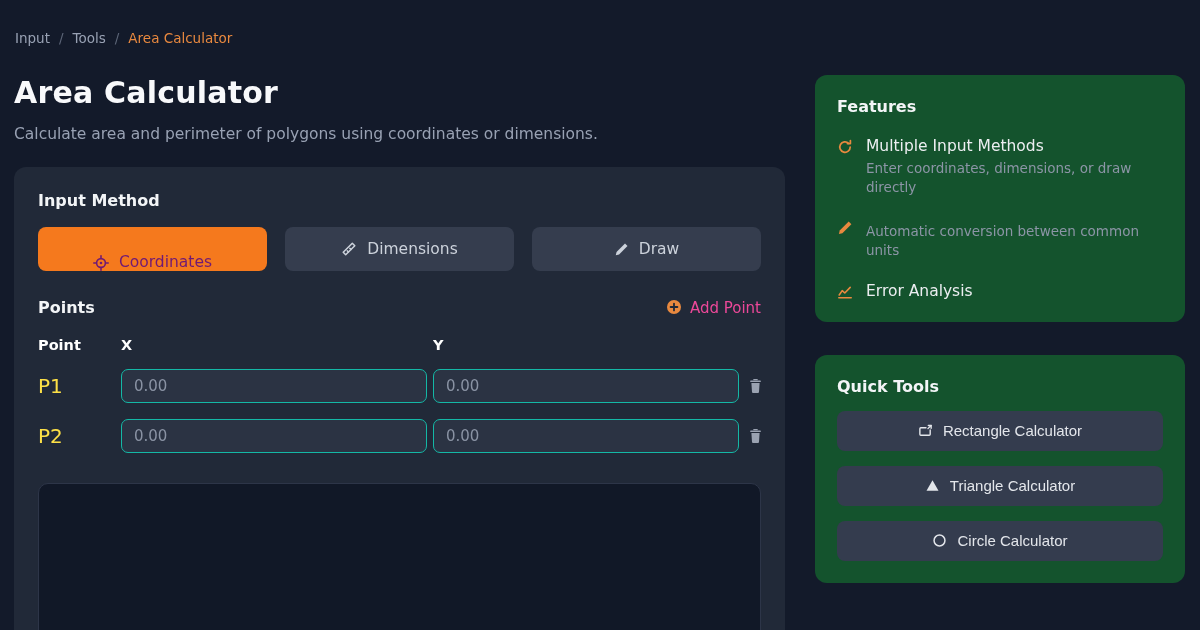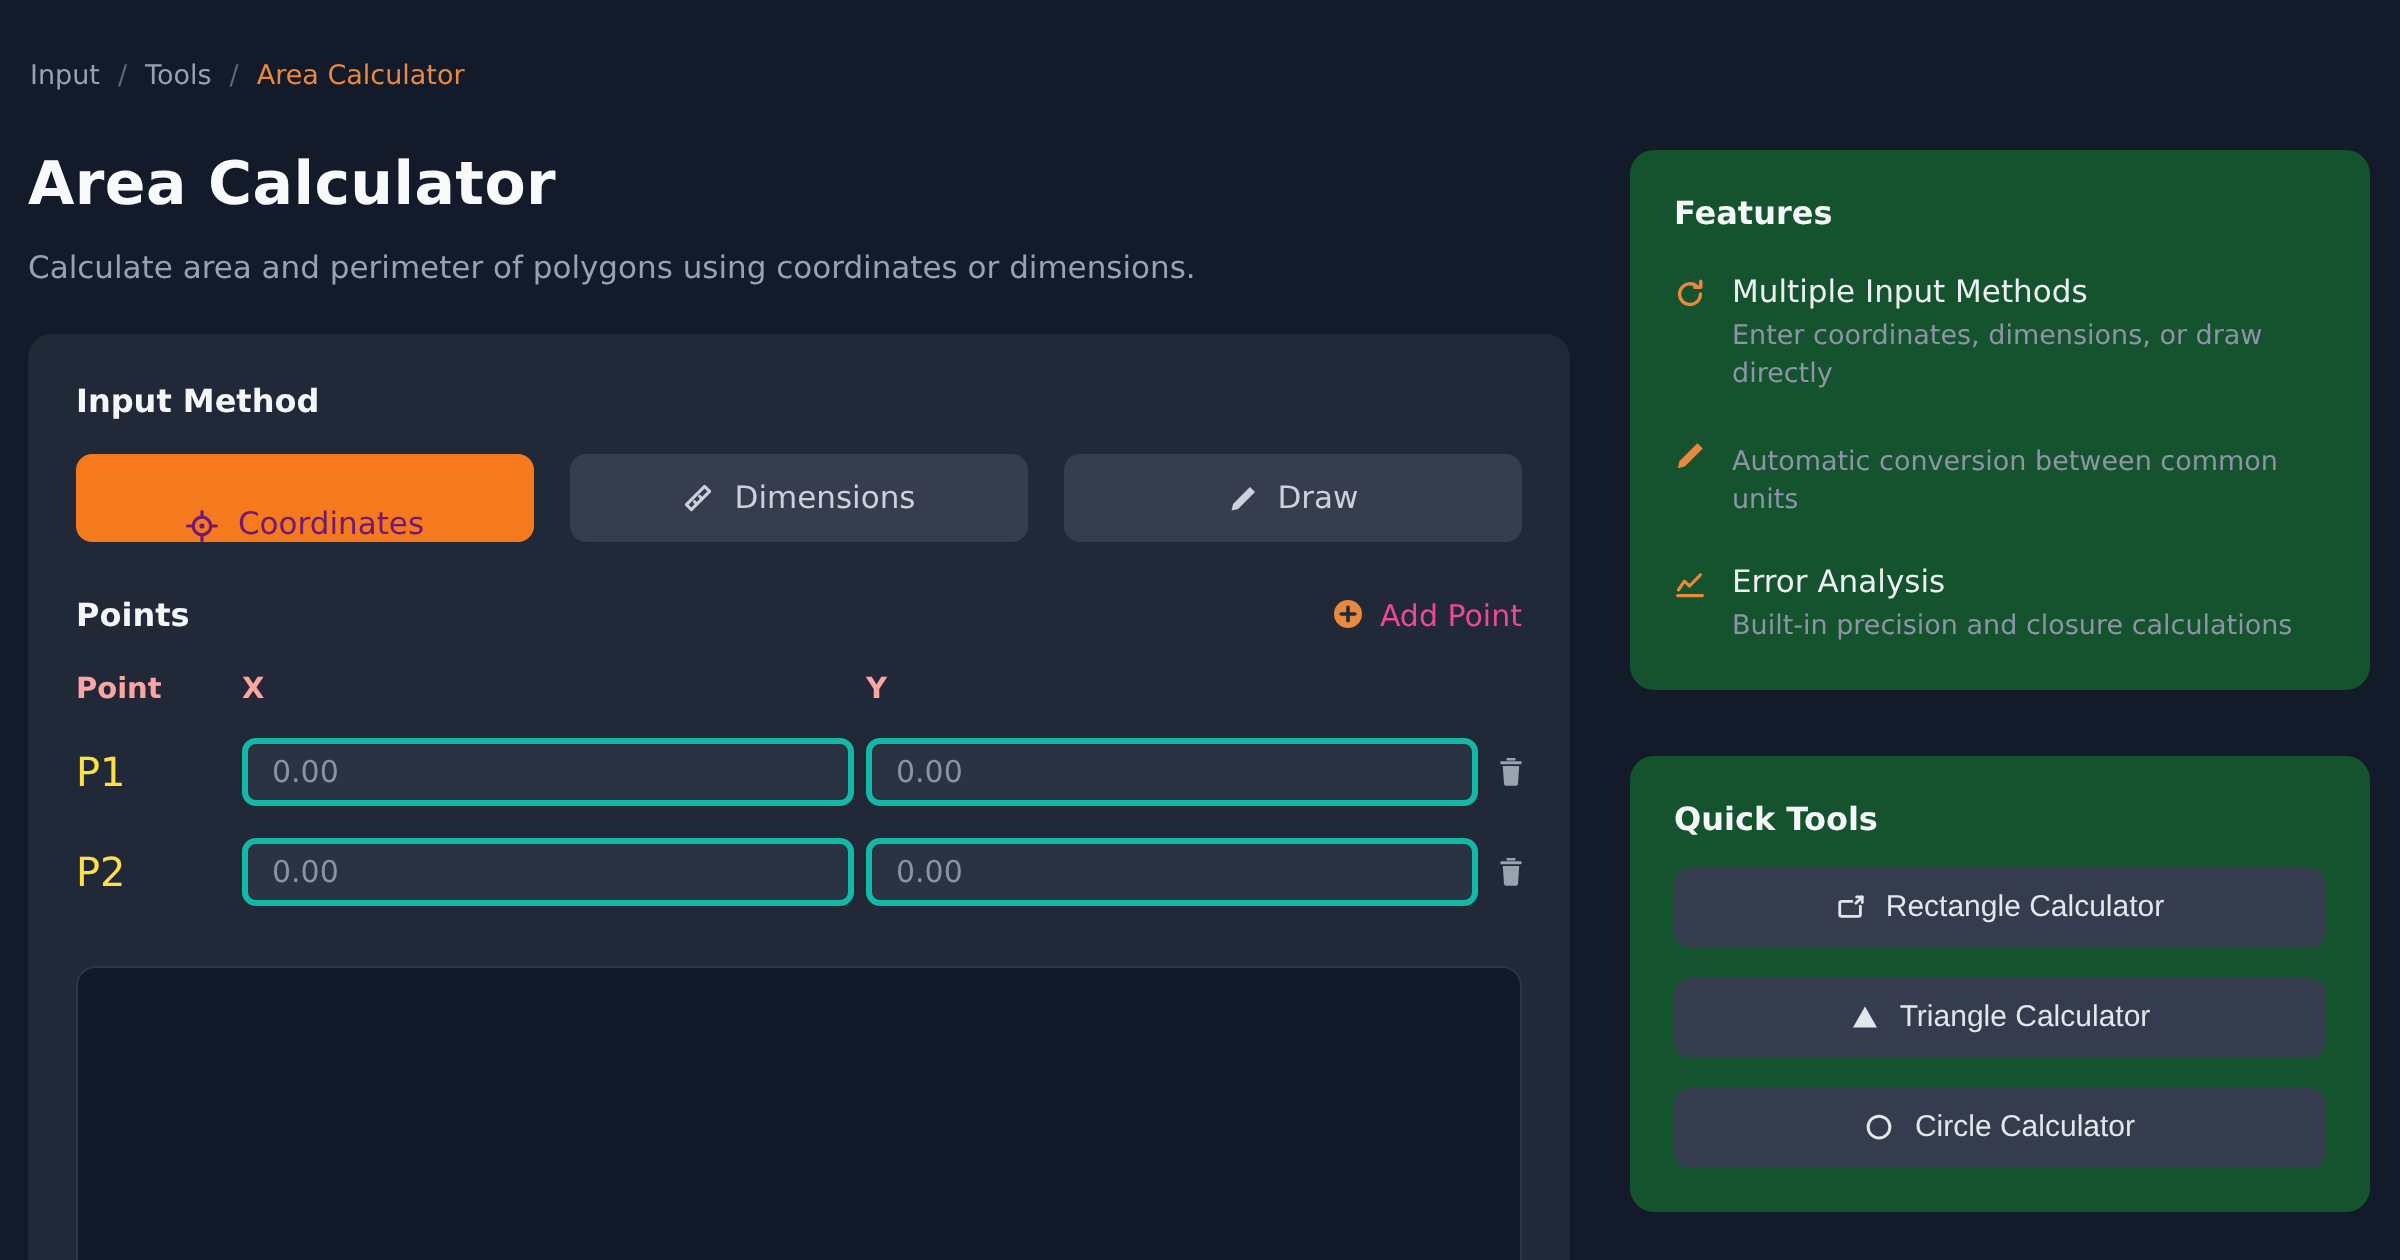--- a/index.html
+++ b/index.html
@@ -33,25 +33,25 @@
     font-family:inherit; display:flex; align-items:center; justify-content:center; gap:10px;
     cursor:pointer;
   }
   .tab-btn.active { background:#f5791d; color:#701a75;align-items:flex-end; }
   .tab-btn svg { flex:none; }
 
   .points-header { margin-top:27px; display:flex; justify-content:space-between; align-items:center; }
   .add-point { display:flex; align-items:flex-start; gap:8px; color:#ec4899; font-size:15px; background:none; border:none; font-family:inherit; cursor:pointer; }
 
   .pts-grid { display:grid; grid-template-columns:77px 306px 306px 1fr; column-gap:6px; align-items:center; }
-  .pts-head { margin-top:20px; font-size:14.5px; font-weight:bold; color:#fca5a5; }
+  .pts-head { margin-top:20px; font-size:14.5px; font-weight:bold; color:#ffffff; }
   .pts-row { margin-top:16px; }
   .pts-label { font-size:20px; color:#fde047; }
   .pt-input {
-    width:100%; height:34px; background:#2b3343; border:3px solid #14b8a6; border-radius:7px;
+    width:100%; height:34px; background:#2b3343; border:1px solid #14b8a6; border-radius:7px;
     color:#c9cfda; font-size:15px; font-family:inherit; padding:0 12px; outline:none;
   }
   .pt-input::placeholder { color:#8a93a4; opacity:1; }
   .trash-btn { background:none; border:none; cursor:pointer; justify-self:end; padding:2px 4px; color:#9aa2b1; line-height:0; }
 
   .canvas-area { margin-top:30px; height:290px; background:#111827; border:1px solid #2d3548; border-radius:10px; }
 
   
   .panel { background:#14532d; border-radius:12px; padding:22px; }
   .panel + .panel { margin-top:33px; }
@@ -206,21 +206,20 @@
 
     <div class="feature-item">
       <span class="f-icon">
         <svg width="16" height="16" viewBox="0 0 16 16" fill="none" stroke="currentColor" stroke-width="1.6" stroke-linecap="round" stroke-linejoin="round">
           <path d="M1.8 13.8 h12.4"></path>
           <polyline points="2.2,11 5.2,6.6 7.8,9 13.2,3.4" fill="none"></polyline>
         </svg>
       </span>
       <div>
         <div class="f-title">Error Analysis</div>
-        <div class="f-desc">Built-in precision and closure calculations</div>
       </div>
     </div>
   </div>
 
   <div class="panel">
     <div class="section-heading">Quick Tools</div>
 
     <button class="tool-btn">
       <span style="line-height:0;">
         <svg width="15" height="15" viewBox="0 0 16 16" fill="none" stroke="currentColor" stroke-width="1.5" stroke-linecap="round" stroke-linejoin="round">

